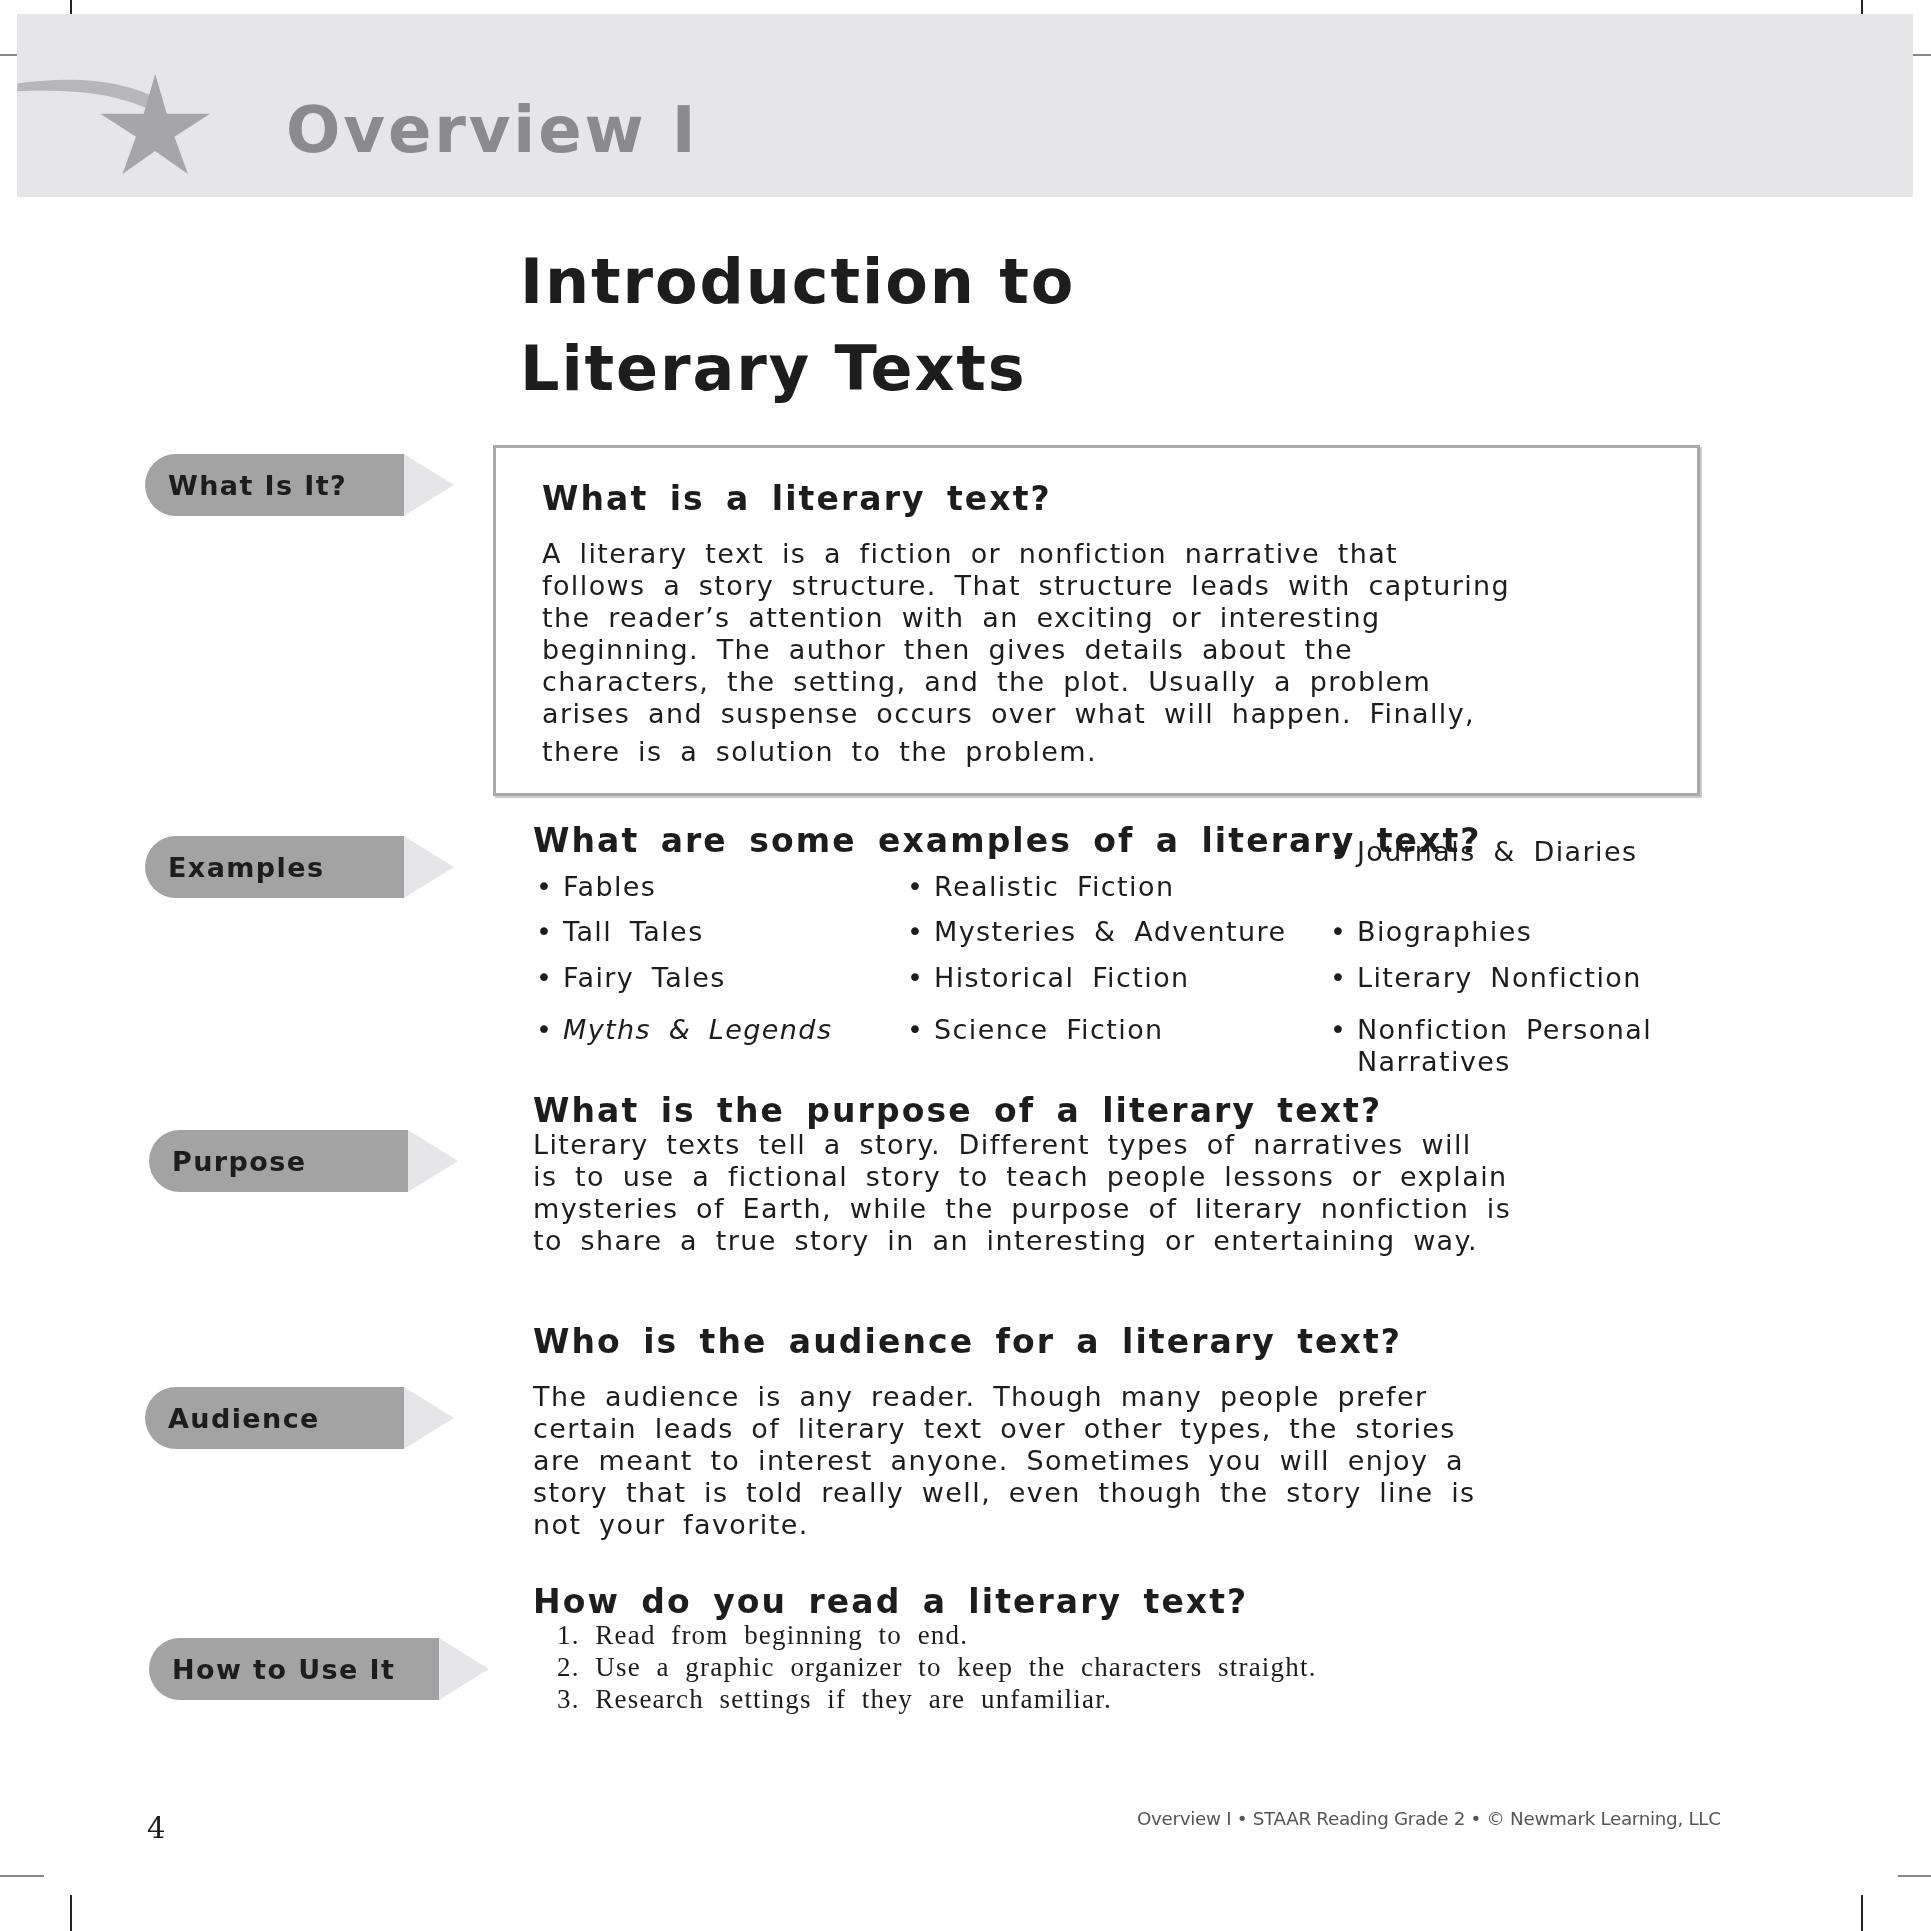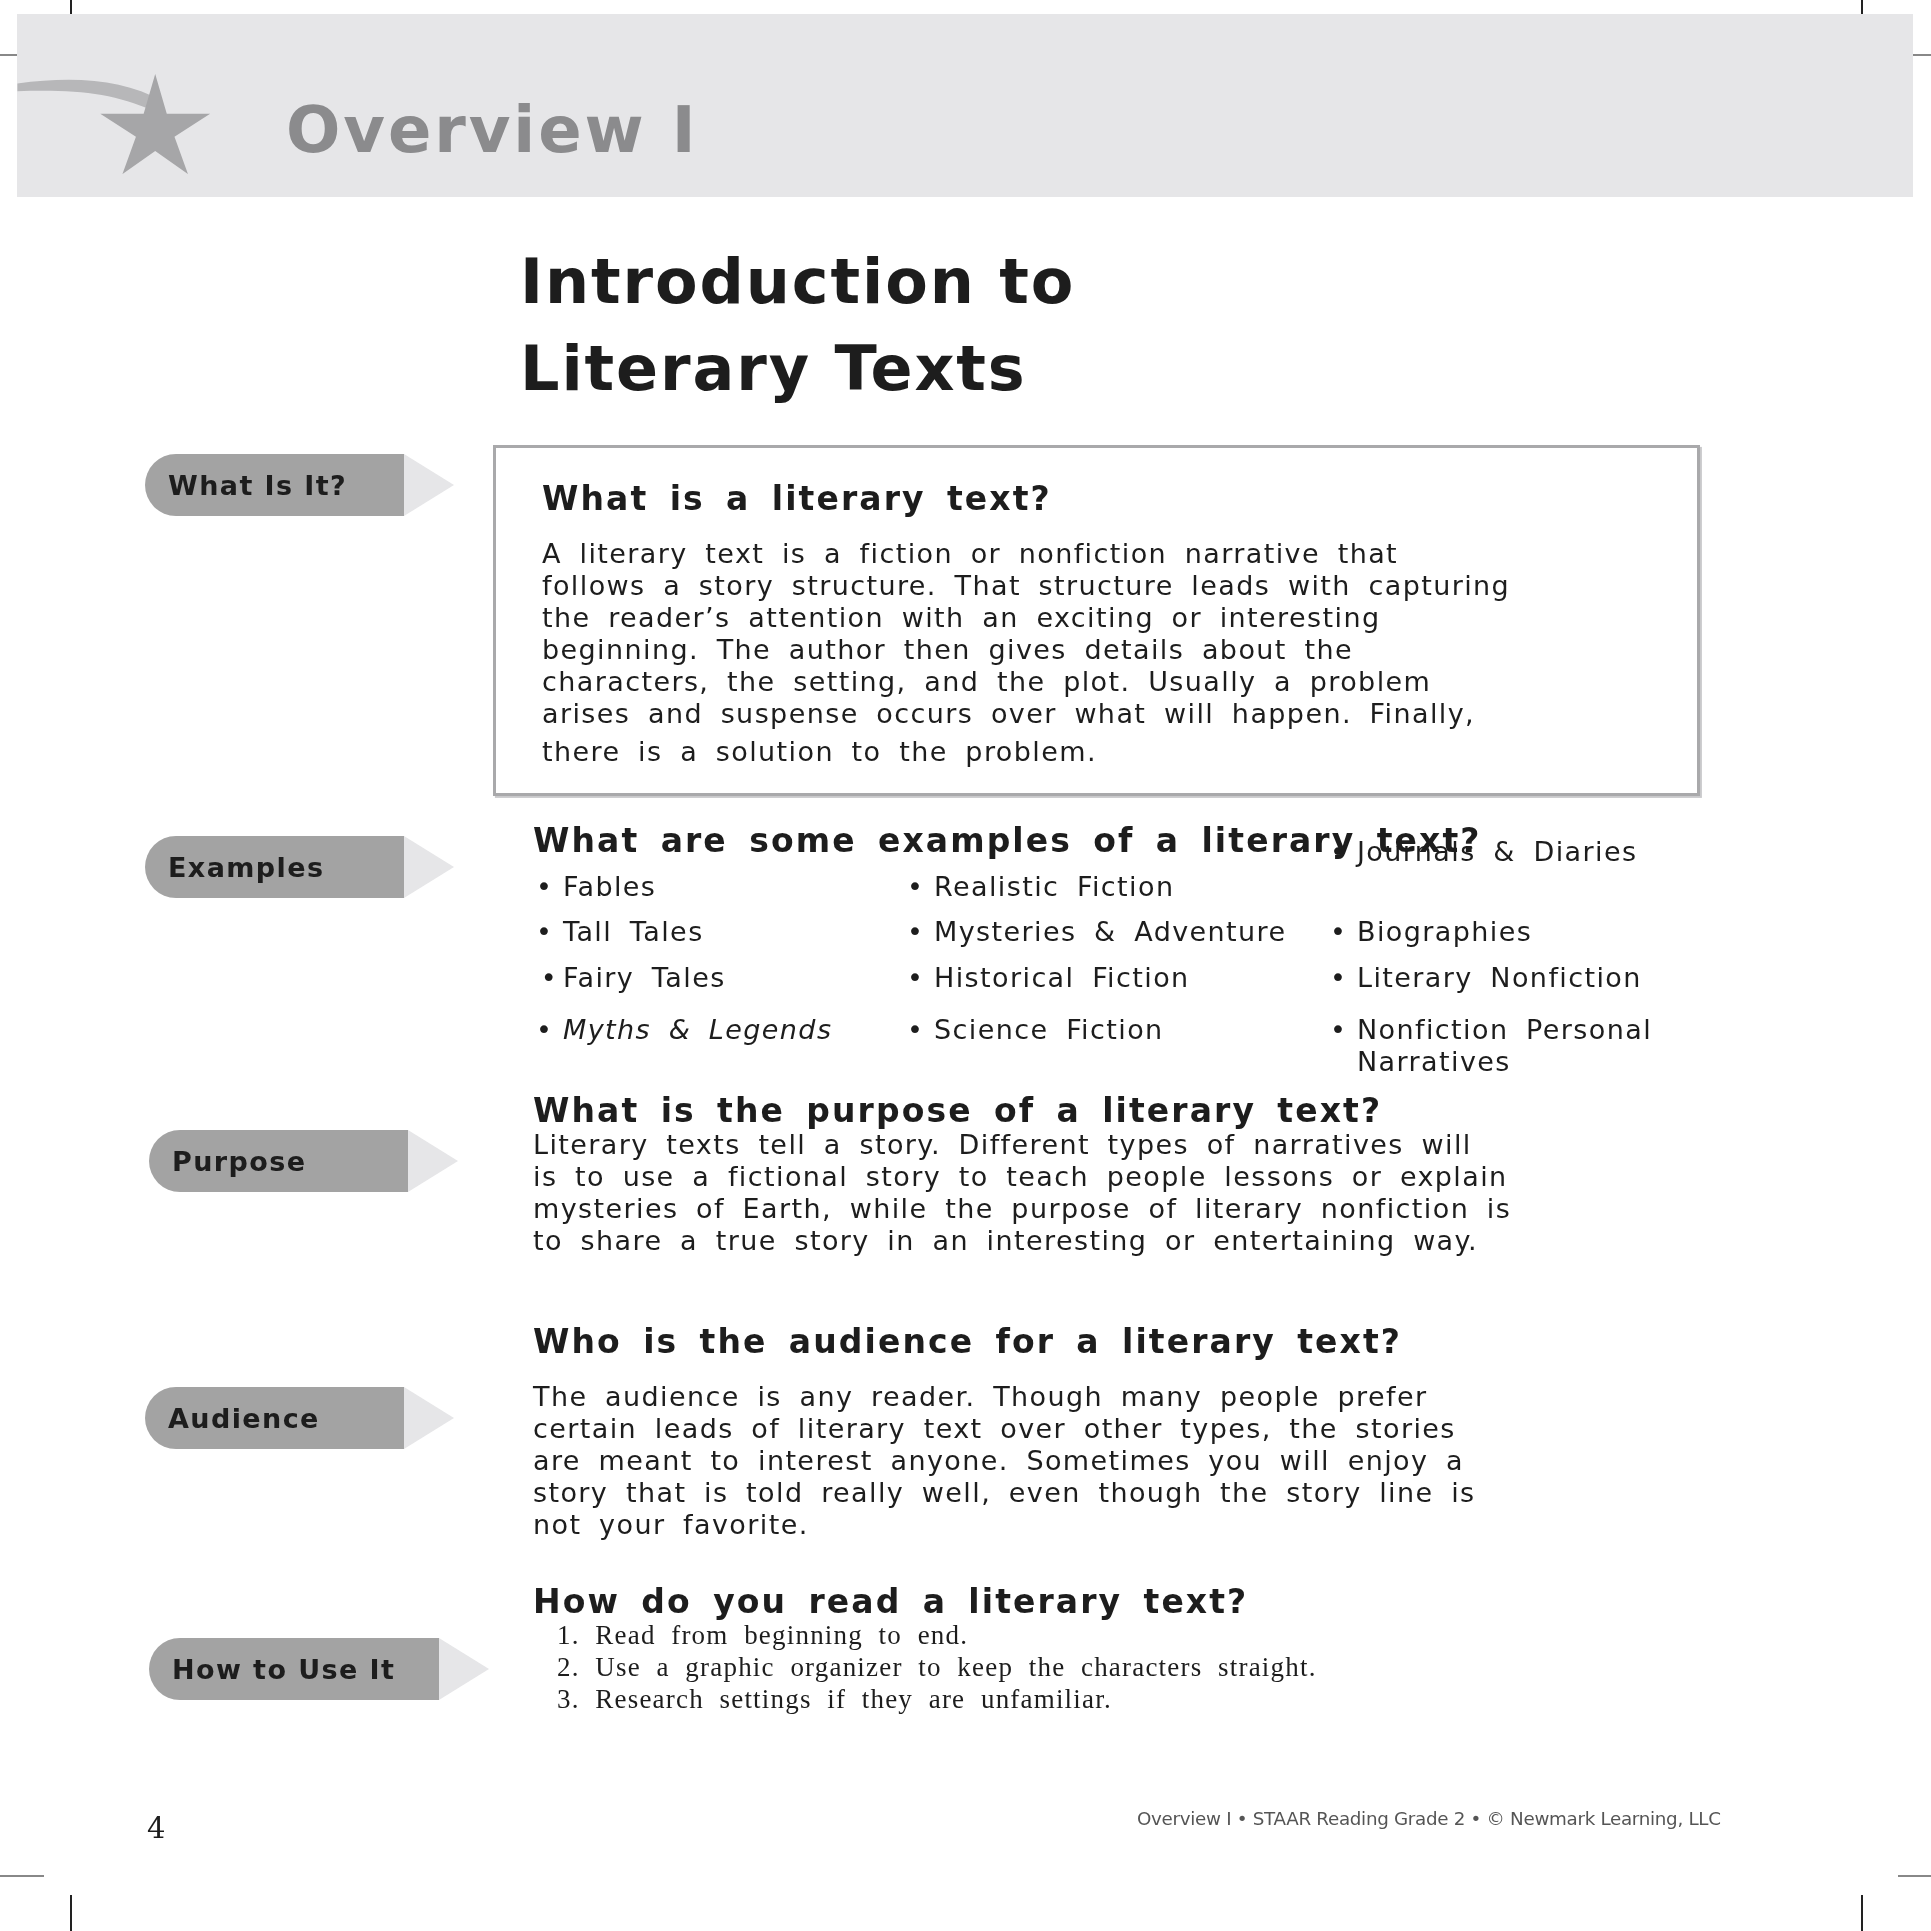--- a/index.html
+++ b/index.html
@@ -141,21 +141,21 @@
   <div>beginning. The author then gives details about the</div>
   <div>characters, the setting, and the plot. Usually a problem</div>
   <div>arises and suspense occurs over what will happen. Finally,</div>
   <div style="margin-top:5.8px;">there is a solution to the problem.</div>
 </div>
 
 <div class="h2" style="left:533px; top:821px;">What are some examples of a literary text?</div>
 
 <div class="ex-item" style="left:536px; top:871px;"><span class="bullet">•</span><span>Fables</span></div>
 <div class="ex-item" style="left:536px; top:916px;"><span class="bullet">•</span><span>Tall Tales</span></div>
-<div class="ex-item" style="left:536px; top:962px;text-align:center;"><span class="bullet">•</span><span>Fairy Tales</span></div>
+<div class="ex-item" style="left:536px; top:962px;"><span class="bullet">•</span><span>Fairy Tales</span></div>
 <div class="ex-item" style="left:536px; top:1014px;font-style:italic;"><span class="bullet">•</span><span>Myths &amp; Legends</span></div>
 
 <div class="ex-item" style="left:907px; top:871px;"><span class="bullet">•</span><span>Realistic Fiction</span></div>
 <div class="ex-item" style="left:907px; top:916px;"><span class="bullet">•</span><span>Mysteries &amp; Adventure</span></div>
 <div class="ex-item" style="left:907px; top:962px;"><span class="bullet">•</span><span>Historical Fiction</span></div>
 <div class="ex-item" style="left:907px; top:1014px;"><span class="bullet">•</span><span>Science Fiction</span></div>
 
 <div class="ex-item" style="left:1330px; top:836px;"><span class="bullet">•</span><span>Journals &amp; Diaries</span></div>
 <div class="ex-item" style="left:1330px; top:916px;"><span class="bullet">•</span><span>Biographies</span></div>
 <div class="ex-item" style="left:1330px; top:962px;"><span class="bullet">•</span><span>Literary Nonfiction</span></div>

